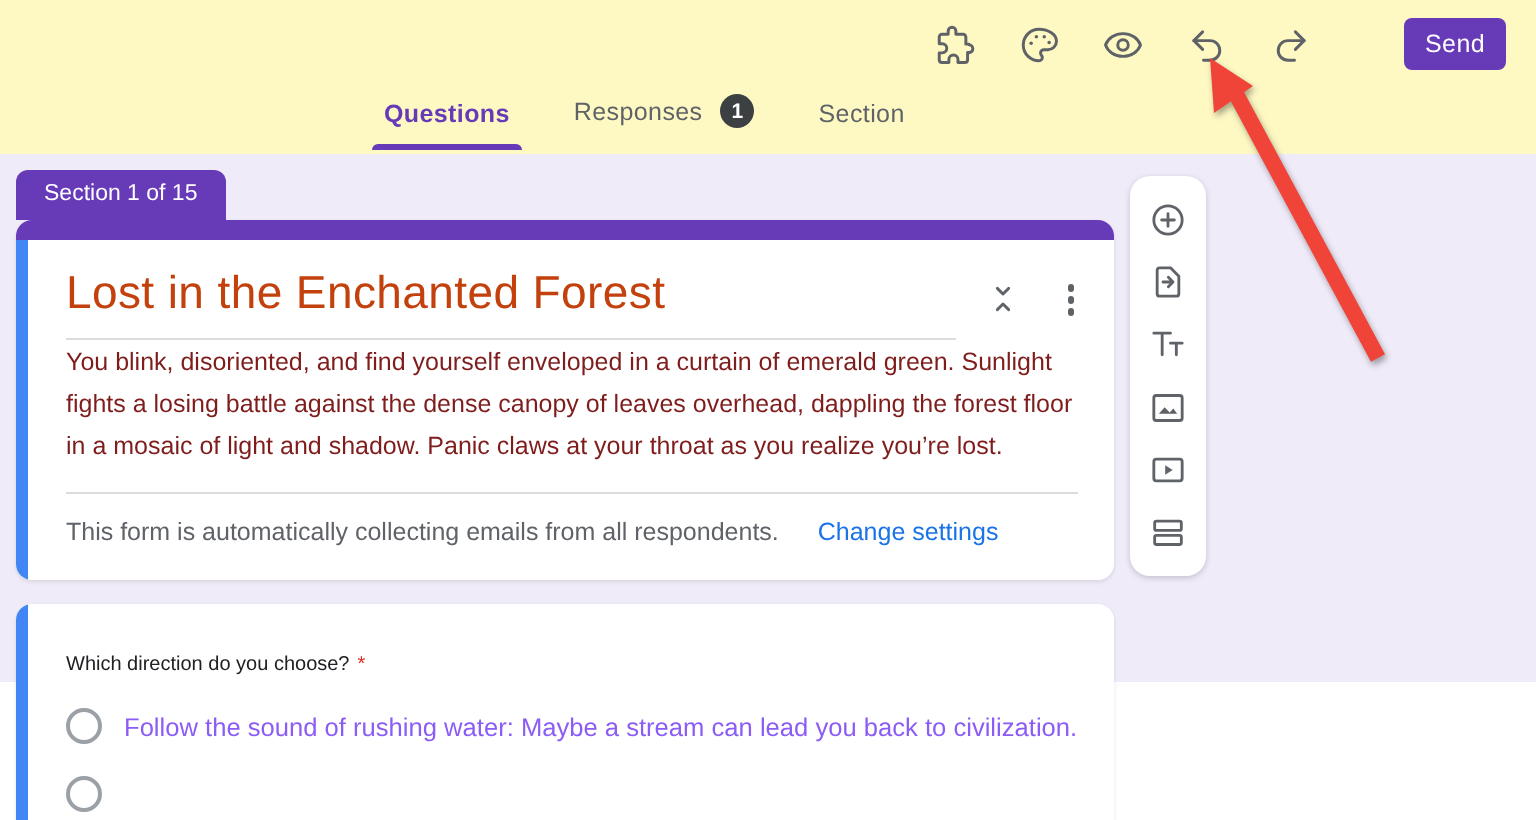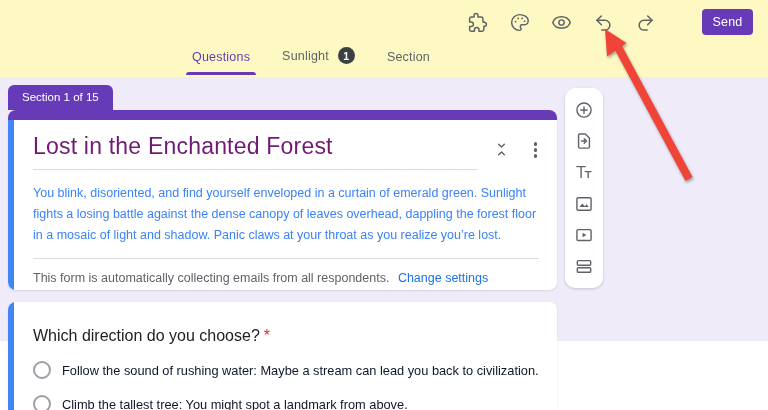--- a/index.html
+++ b/index.html
@@ -14,52 +14,52 @@
   .icon-btn { width:26px; height:26px; display:flex; align-items:center; justify-content:center; cursor:pointer; border-radius:50%; }
   .icon-btn svg { width:21px; height:21px; stroke:#5f6368; fill:none; stroke-width:1.7; stroke-linecap:round; stroke-linejoin:round; }
   .send-btn {
     position:absolute; top:9px; right:15px; width:51px; height:26px;
     background:#673ab7; color:#fff; border:none; border-radius:4px;
     font-size:12.5px; font-family:inherit; letter-spacing:.2px; cursor:pointer;
   }
   
   .tabs { position:absolute; left:190px; bottom:0; display:flex; align-items:flex-end; gap:28px; }
   .tab { position:relative; font-size:12.5px; color:#5f6368; padding:0 2px 13px; cursor:pointer; display:flex; align-items:center; letter-spacing:.2px; }
-  .tab.active { color:#673ab7; font-weight:normal; }
+  .tab.active { color:#673ab7; font-weight:bold; }
   .tab.active::after { content:""; position:absolute; left:-4px; right:-4px; bottom:2px; height:3px; background:#673ab7; border-radius:3px 3px 0 0; }
   .resp-badge { display:inline-flex; align-items:center; justify-content:center; width:17px; height:17px; margin-left:9px; border-radius:50%; background:#3c4043; color:#fff; font-size:10.5px; font-weight:bold; }
   
   .canvas { position:absolute; left:0; top:77px; width:768px; height:264px; background:#f0ebf8; }
   .section-badge {
     position:absolute; left:8px; top:8px; height:25px; padding:0 14px;
     background:#673ab7; color:#fff; font-size:11.5px; line-height:25px;
     border-radius:6px 6px 0 0; cursor:default;
   }
   .card { position:absolute; left:8px; width:549px; background:#fff; border-radius:8px; box-shadow:0 1px 2px rgba(0,0,0,.1); overflow:hidden; }
   .title-card { top:33px; height:180px; }
   .title-card .top-strip { height:10px; background:#673ab7; }
   .card-body { border-left:6px solid #4285f4; height:100%; }
   .title-card .card-body { padding:13px 18px 0 19px; height:170px; }
   .title-row { display:flex; align-items:flex-start; }
-  .form-title { font-size:23px; color:#701a75; padding-bottom:9px; border-bottom:1px solid #dadce0; width:445px; letter-spacing:.2px; }
+  .form-title { font-size:23px; color:#c2410c; padding-bottom:9px; border-bottom:1px solid #dadce0; width:445px; letter-spacing:.2px; }
   .title-icons { display:flex; gap:22px; margin-left:auto; margin-top:8px; }
   .title-icons svg { width:17px; height:17px; stroke:#5f6368; fill:none; stroke-width:2; stroke-linecap:round; stroke-linejoin:round; cursor:pointer; }
   .kebab { display:flex; flex-direction:column; gap:2.5px; padding:1px 2px; cursor:pointer; }
   .kebab i { width:3.5px; height:3.5px; border-radius:50%; background:#5f6368; }
-  .form-desc { margin-top:13px; font-size:12.5px; line-height:21px; color:#3b82f6; width:515px; }
+  .form-desc { margin-top:1px; font-size:12.5px; line-height:21px; color:#7f1d1d; width:515px; }
   .email-divider { margin-top:12px; border-top:1px solid #dadce0; }
   .email-row { margin-top:12px; font-size:12.5px; color:#5f6368; }
-  .email-row a { color:#1a73e8; text-decoration:none; margin-left:5px; cursor:pointer; }
+  .email-row a { color:#1a73e8; text-decoration:none; margin-left:16px; cursor:pointer; }
   .question-card { top:225px; height:130px; border-radius:8px 8px 0 0; }
   .question-card .card-body { padding:25px 18px 0 19px; }
-  .q-title { font-size:16px; color:#202124; }
+  .q-title { font-size:10px; color:#202124; }
   .q-required { color:#d93025; margin-left:4px; }
   .option { display:flex; align-items:center; margin-top:16px; }
   .radio { width:18px; height:18px; border:2px solid #9aa0a6; border-radius:50%; flex:0 0 auto; cursor:pointer; }
-  .option-label { margin-left:11px; font-size:12.8px; color:#0f172a; }
+  .option-label { margin-left:11px; font-size:12.8px; color:#8b5cf6; }
   
   .side-toolbar {
     position:absolute; left:565px; top:11px; width:38px; height:200px;
     background:#fff; border-radius:10px; box-shadow:0 1px 3px rgba(0,0,0,.18);
     display:flex; flex-direction:column; align-items:center; justify-content:space-between;
     padding:12px 0;
   }
   .side-toolbar .tool { width:20px; height:20px; display:flex; align-items:center; justify-content:center; cursor:pointer; }
   .side-toolbar svg { width:20px; height:20px; stroke:#5f6368; fill:none; stroke-width:1.7; stroke-linecap:round; stroke-linejoin:round; }
   
@@ -103,21 +103,21 @@
         </svg>
     </div>
   </div>
   <button class="send-btn">Send</button>
 
   <div class="tabs">
     <div class="tab active">
       <span>Questions</span>
     </div>
     <div class="tab">
-      <span>Sunlight</span>
+      <span>Responses</span>
       <span class="resp-badge">1</span>
     </div>
     <div class="tab">
       <span>Section</span>
     </div>
   </div>
 </div>
 
 <div class="canvas">
 
@@ -153,21 +153,20 @@
     <div class="card-body">
       <div class="q-title">
         <span>Which direction do you choose?</span><span class="q-required">*</span>
       </div>
       <div class="option">
         <div class="radio"></div>
         <div class="option-label">Follow the sound of rushing water: Maybe a stream can lead you back to civilization.</div>
       </div>
       <div class="option">
         <div class="radio"></div>
-        <div class="option-label">Climb the tallest tree: You might spot a landmark from above.</div>
       </div>
     </div>
   </div>
 
   <div class="side-toolbar">
     <div class="tool">
       <svg viewBox="0 0 24 24">
           <circle cx="12" cy="12" r="8.5"></circle>
           <path d="M12 8.2v7.6M8.2 12h7.6"></path>
         </svg>

